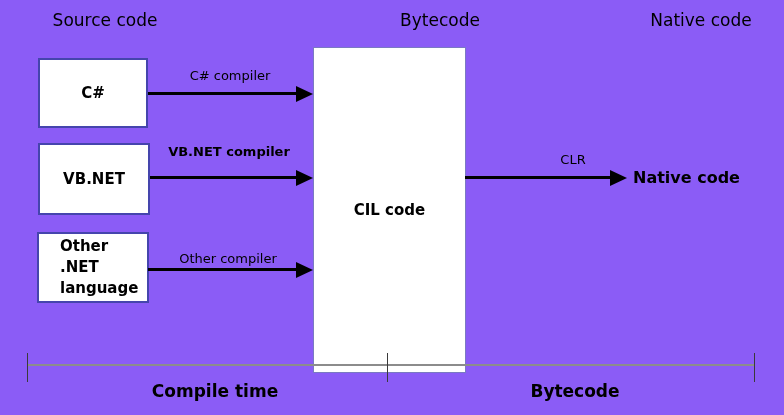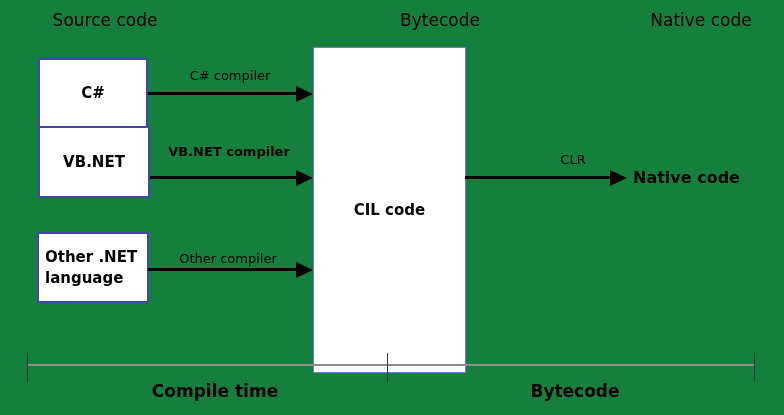--- a/index.html
+++ b/index.html
@@ -1,38 +1,38 @@
 <!DOCTYPE html>
 <html><head>
 <meta charset="utf-8">
 <style>
   html,body { margin:0; padding:0; background:#ffffff; }
   .canvas {
-    position:relative; width:784px; height:415px; background:#15803d;
+    position:relative; width:784px; height:415px; background:#8b5cf6;
     font-family:"DejaVu Sans","Liberation Sans",sans-serif; color:#000000;
     overflow:hidden;
   }
   .col-header {
     position:absolute; top:10px; transform:translateX(-50%);
     font-size:17px; white-space:nowrap;
   }
   #hdr-source   { left:105px; }
   #hdr-bytecode { left:396px;margin-left:44px; }
   #hdr-native   { left:701px; }
 
   .box {
     position:absolute; box-sizing:border-box; background:#ffffff;
     border:2px solid #4545ad; display:flex; align-items:center; justify-content:center;
     font-weight:bold; font-size:15px;
   }
   #box-csharp { left:38px; top:58px;  width:110px; height:70px; }
-  #box-vbnet  { left:38px; top:126px; width:112px; height:72px; }
+  #box-vbnet  { left:38px; top:143px; width:112px; height:72px; }
   #box-other  {
     left:37px; top:232px; width:112px; height:71px;
-    justify-content:flex-start; padding-left:6px;
+    justify-content:flex-start; padding-left:21px;
     white-space:pre-line; line-height:21px;
   }
   #box-cil    { left:313px; top:47px; width:153px; height:326px; border:1px solid #7a7ac2; }
 
   .arrow-line { position:absolute; height:3px; background:#000000; }
   .arrow-head {
     position:absolute; width:0; height:0;
     border-top:8px solid transparent; border-bottom:8px solid transparent;
     border-left:17px solid #000000;
   }

